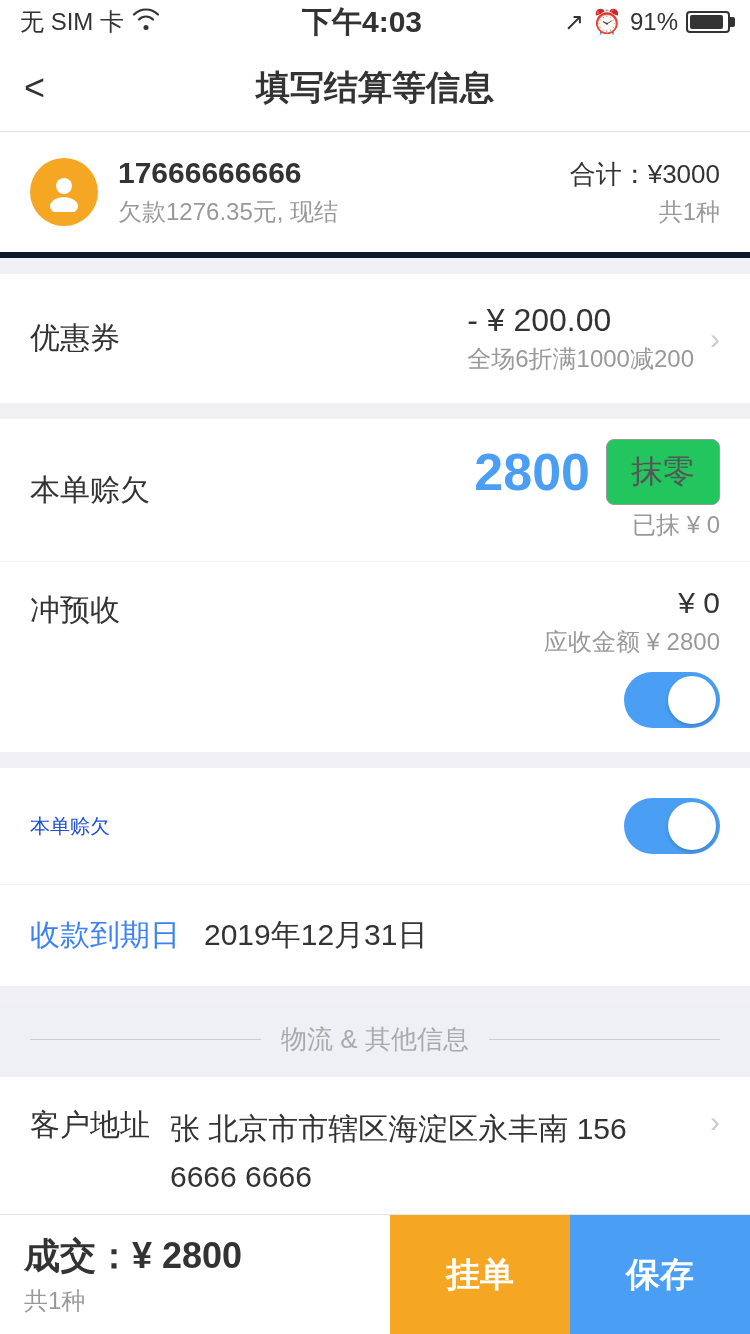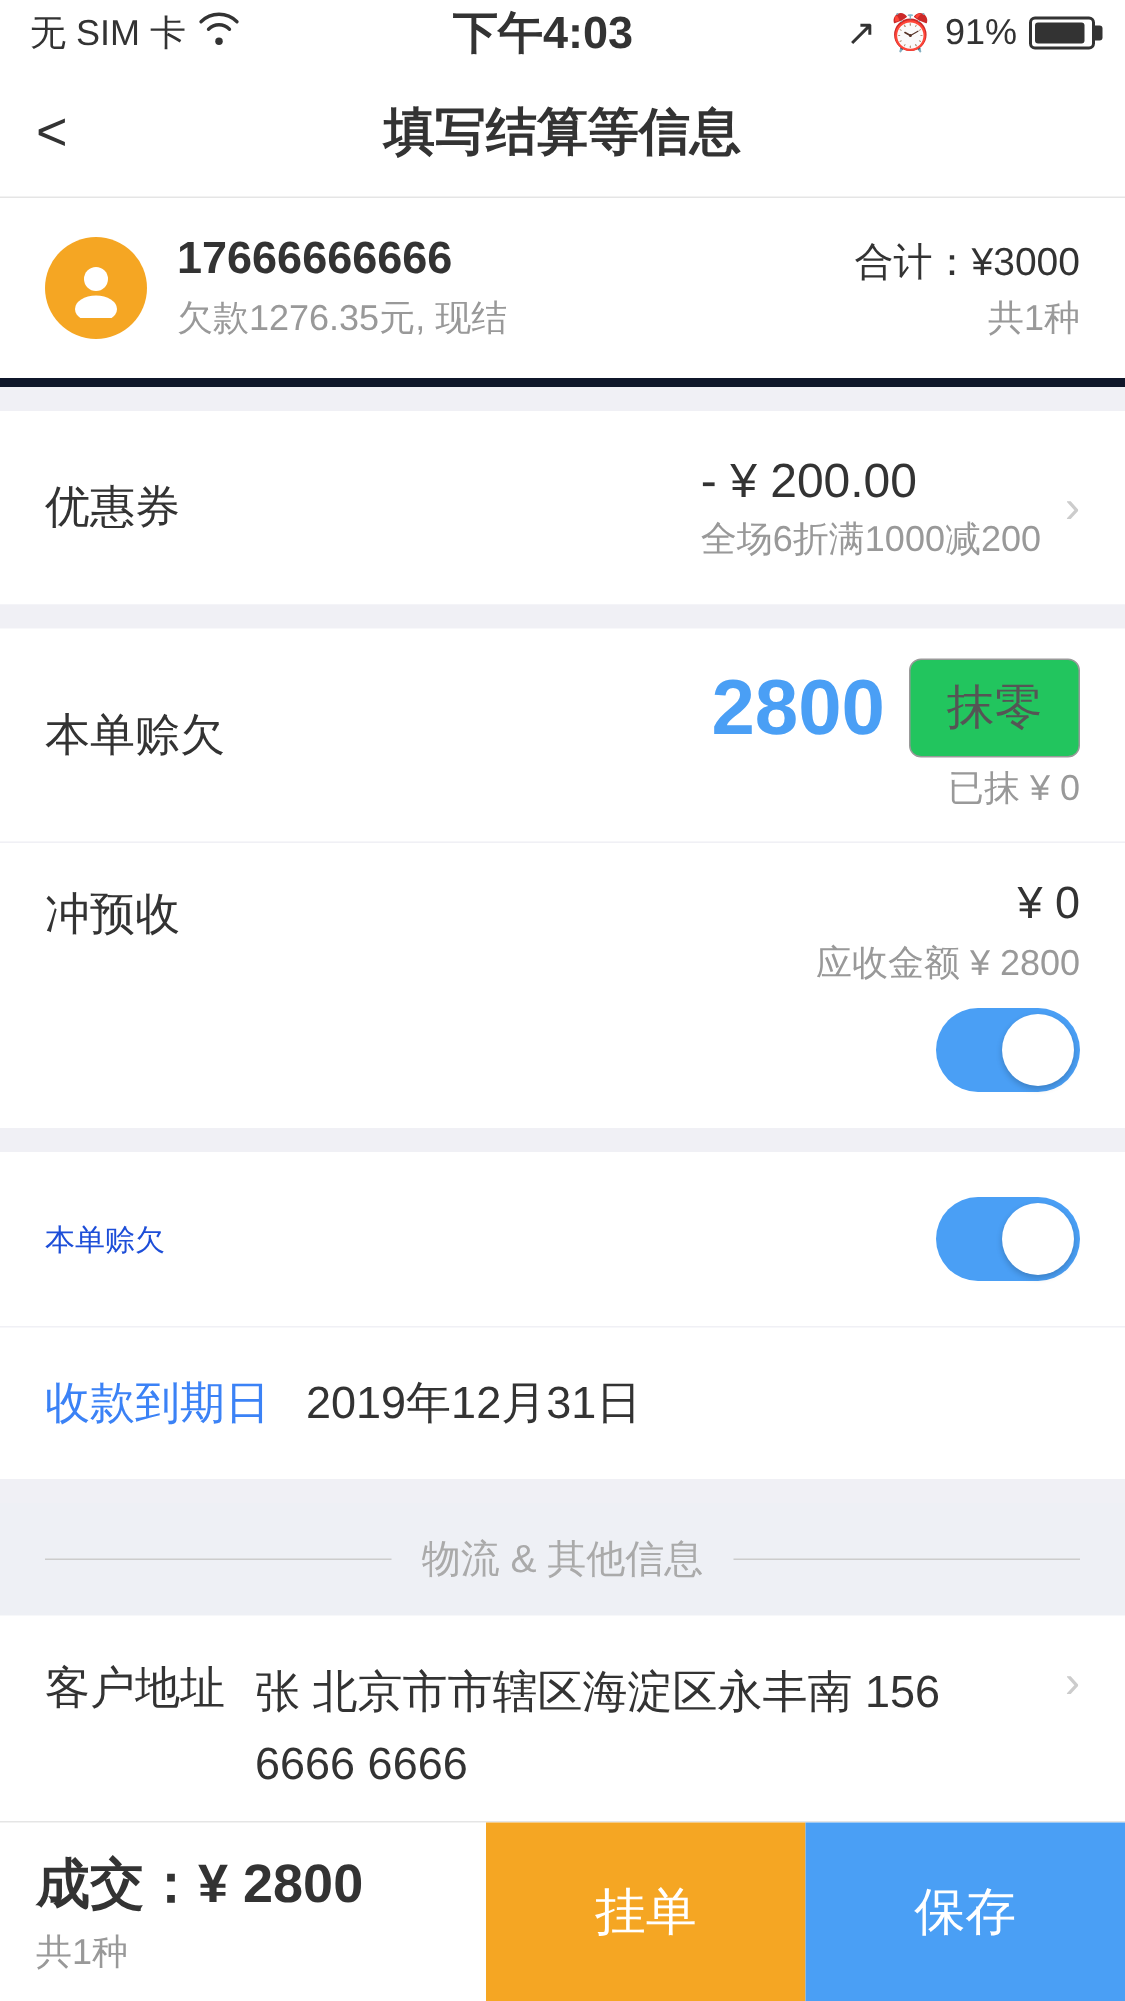--- a/index.html
+++ b/index.html
@@ -247,28 +247,28 @@
       flex: 1;
       padding: 16px 24px;
       display: flex;
       flex-direction: column;
       justify-content: center;
     }
     .bottom-summary-top { font-size: 28px; color: #333; }
     .bottom-summary-top span { font-size: 36px; font-weight: 600; }
     .bottom-summary-bottom { font-size: 24px; color: #999; margin-top: 4px; }
     .bottom-btn {
-      width: 213px;
+      width: 180px;
       display: flex;
       align-items: center;
       justify-content: center;
       font-size: 34px;
       color: #fff;
       cursor: pointer;
-      font-weight: 400;
+      font-weight: 700;
     }
     .btn-hold { background: #f5a623; }
     .btn-save { background: #4a9ff5; }
   </style>
 </head>
 <body>
 
 <div class="status-bar">
   <div class="status-left">
     <span>无 SIM 卡</span>

